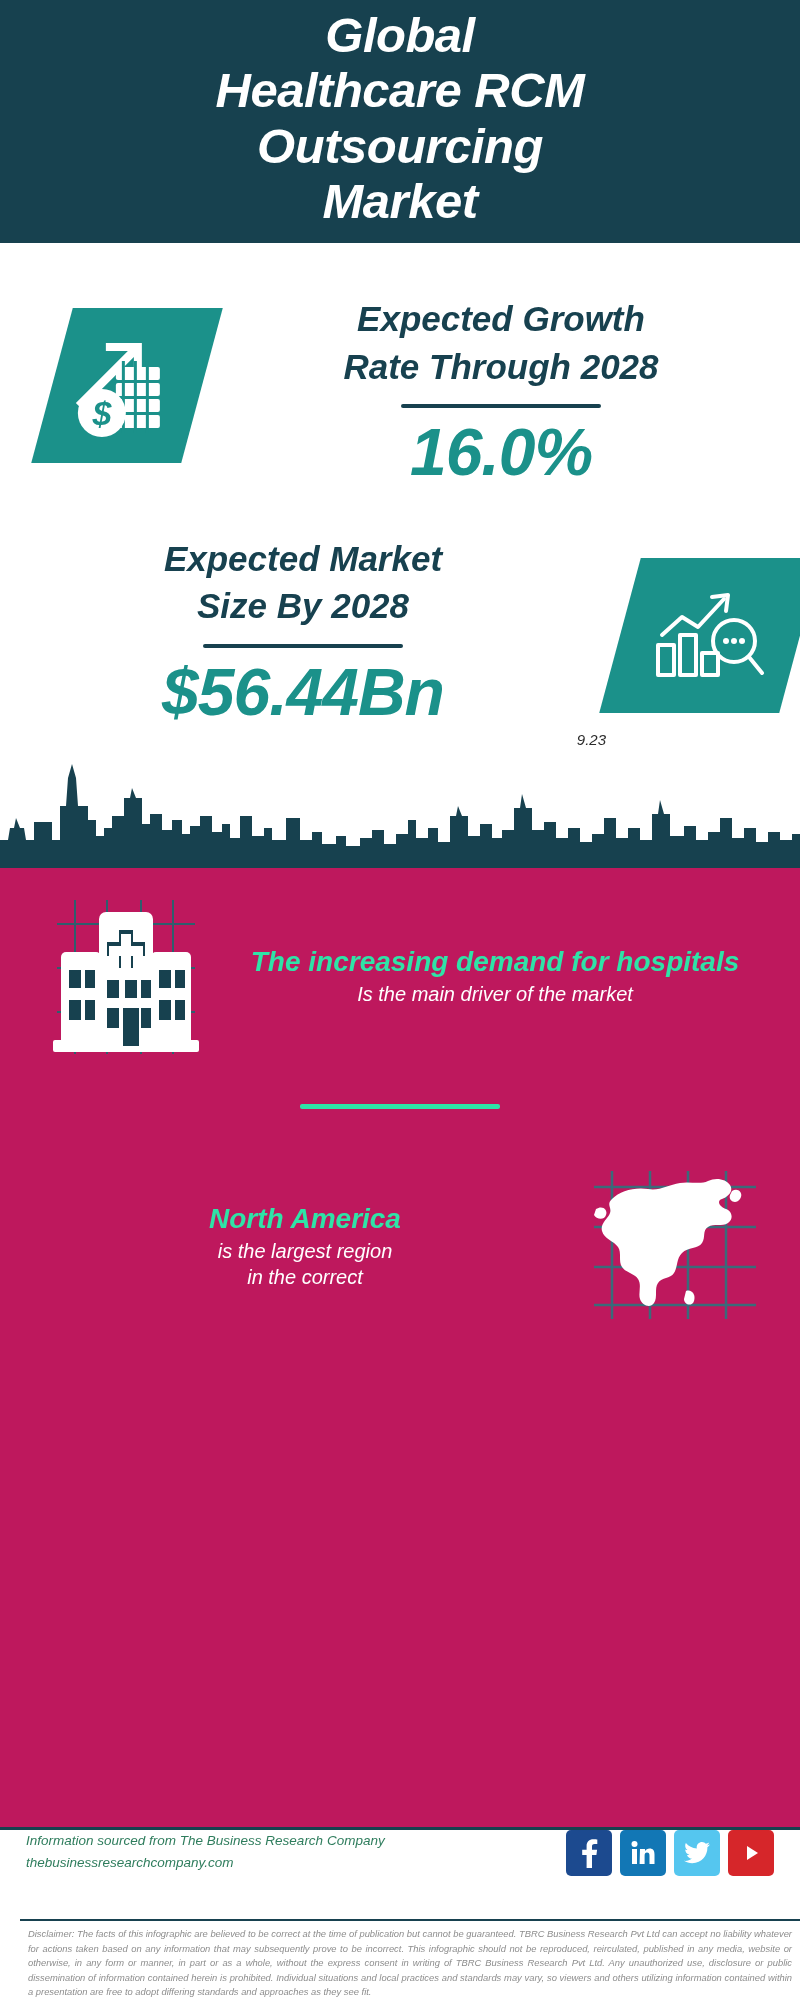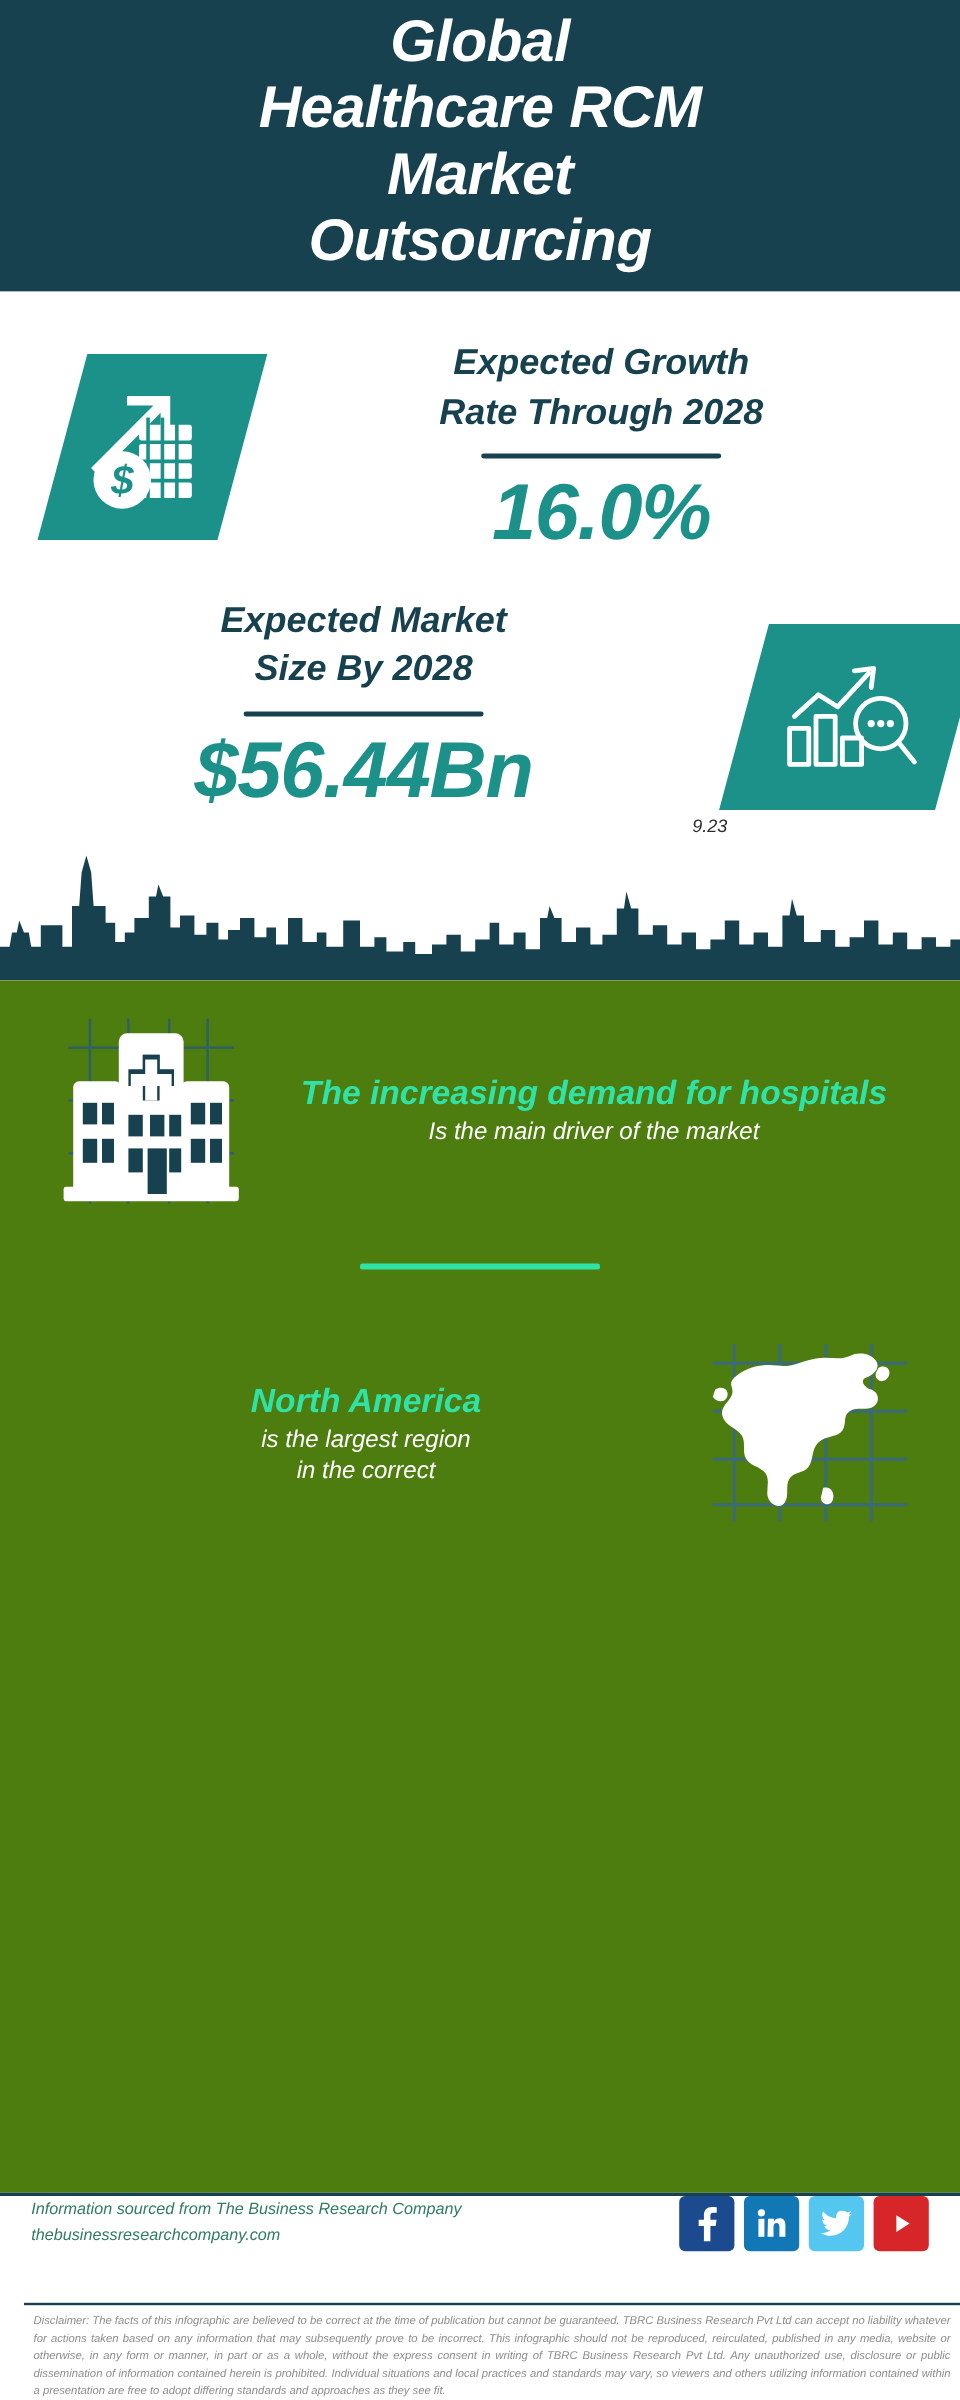--- a/index.html
+++ b/index.html
@@ -48,24 +48,24 @@
     justify-content:center;
   }
   .para-badge .inner{transform:skewX(15deg);display:flex;align-items:center;justify-content:center;}
 
   .badge1{width:150px;height:155px;margin-left:52px;}
   .badge2{width:180px;height:155px;margin-left:14px;}
 
   .stat-text{flex:1;text-align:center;}
   .stat-label{
     color:#17414f;
-    font-size:30px;
+    font-size:35px;
     font-weight:bold;
     line-height:1.35;
-    margin:0;
+    margin:12px;
   }
   .stat-rule{
     width:200px;height:4px;background:#17414f;
     margin:14px auto 10px auto;border-radius:2px;
   }
   .stat-value{
     color:#1b918a;
     font-size:66px;
     font-weight:bold;
     line-height:1.05;
@@ -79,21 +79,21 @@
     font-weight:normal;
     text-align:right;
   }
 
   
   .skyline-wrap{position:relative;width:800px;height:110px;margin-top:10px;}
   .skyline-wrap svg{display:block;width:800px;height:110px;}
 
   
   .dark-zone{
-    background:#4d7c0f;
+    background:#be185d;
     flex:1 0 auto;
     position:relative;
     padding-top:6px;
   }
   .fact-row{
     display:flex;
     align-items:center;
     padding:16px 30px 0 30px;
   }
   .fact-icon{width:190px;flex:0 0 190px;display:flex;align-items:center;justify-content:center;}
@@ -162,22 +162,22 @@
 </style>
 </head>
 <body>
 
 <div class="page">
 
   <div class="header">
     <h1>
       <span class="ln">Global</span>
       <span class="ln">Healthcare RCM</span>
+      <span class="ln">Outsourcing</span>
       <span class="ln">Market</span>
-      <span class="ln">Outsourcing</span>
     </h1>
   </div>
 
   <div class="white-zone">
 
     <div class="stat-row row1">
       <div class="para-badge badge1">
         <div class="inner">
           <svg width="110" height="110" viewBox="0 0 110 110">
             <g fill="#ffffff">

